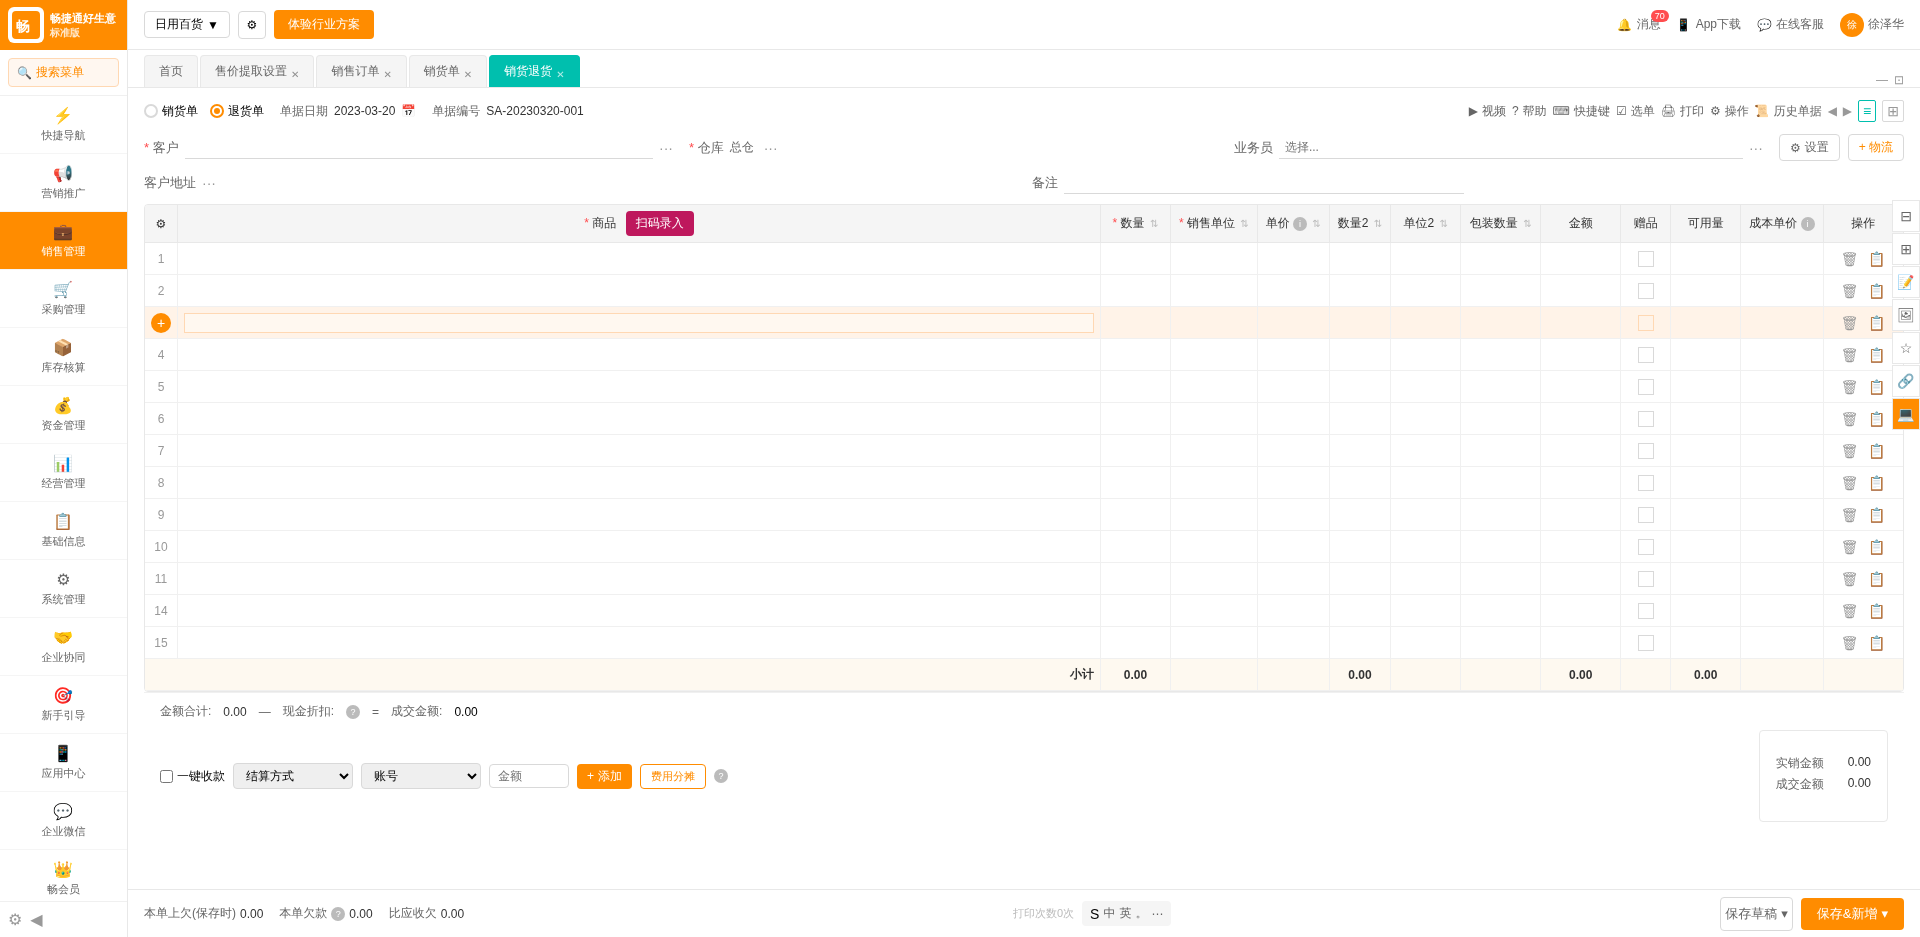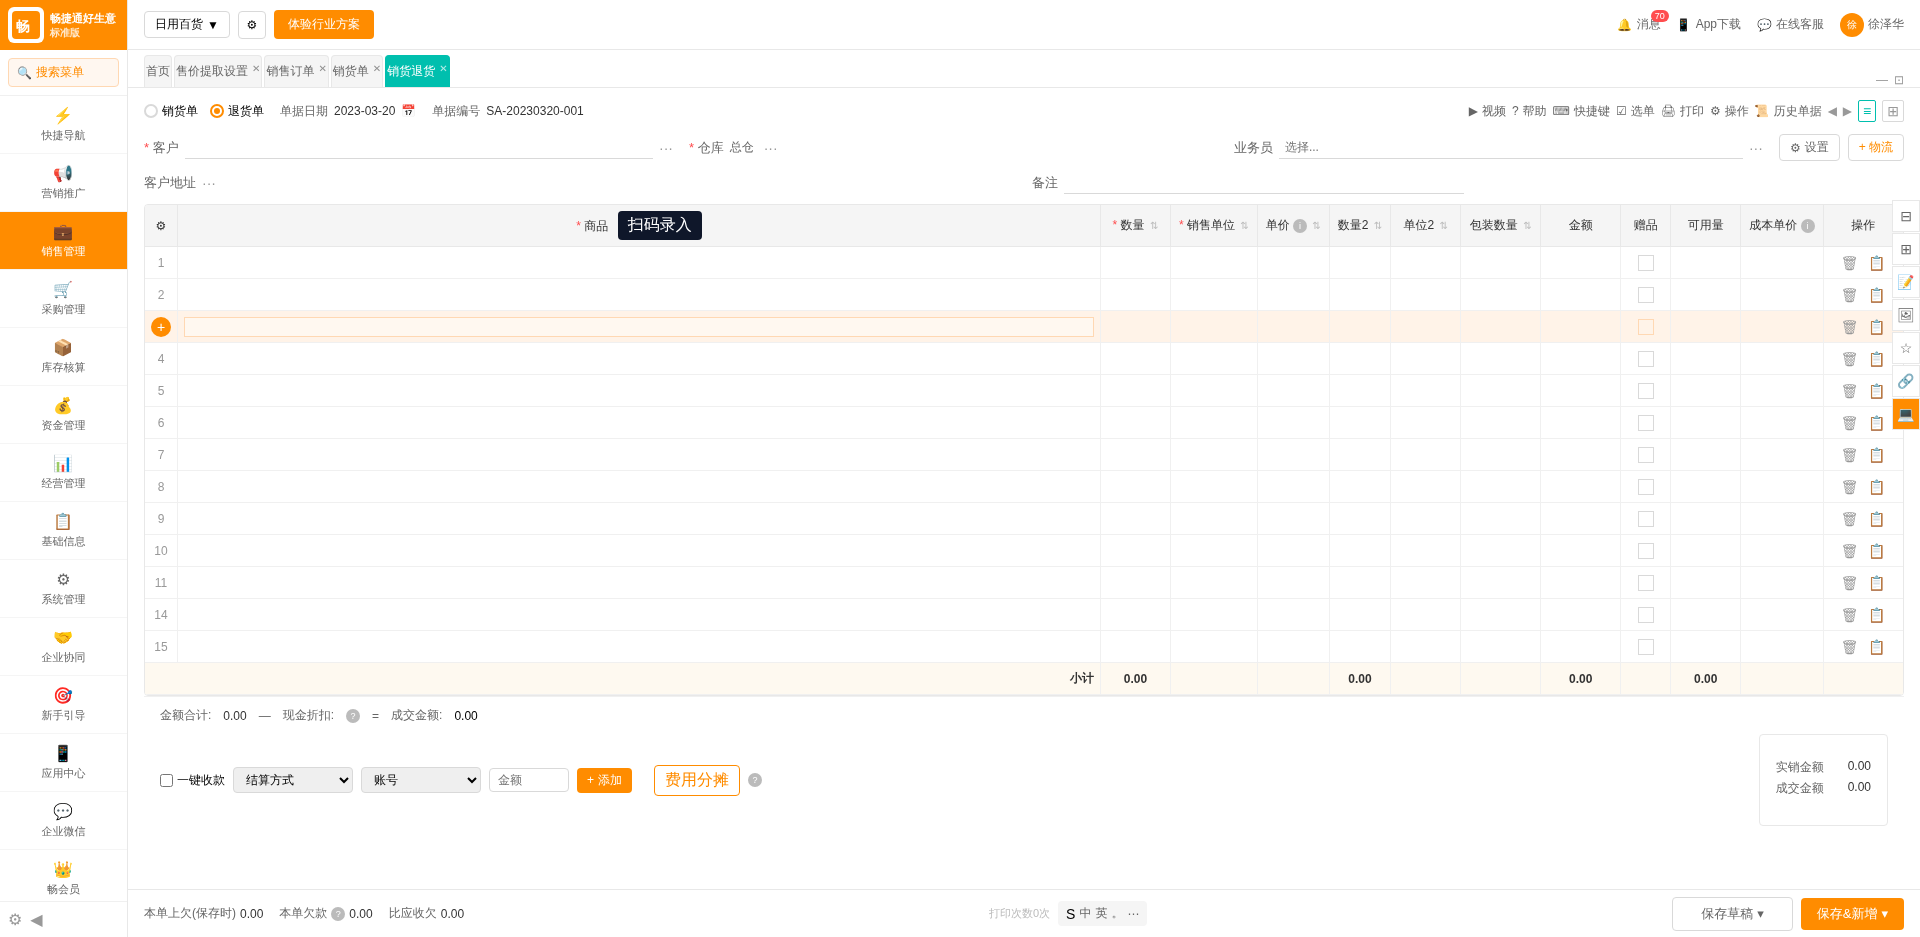--- a/index.html
+++ b/index.html
@@ -32,21 +32,21 @@
     .topbar-settings { width: 28px; height: 28px; display: flex; align-items: center; justify-content: center; border: 1px solid #d9d9d9; border-radius: 4px; cursor: pointer; }
     .topbar-trial { background: #ff8c00; color: #fff; border: none; border-radius: 4px; padding: 6px 14px; font-size: 12px; cursor: pointer; }
     .topbar-right { display: flex; align-items: center; gap: 16px; font-size: 12px; color: #666; }
     .topbar-msg { display: flex; align-items: center; gap: 4px; cursor: pointer; position: relative; }
     .msg-badge { position: absolute; top: -6px; right: -8px; background: #ff4d4f; color: #fff; font-size: 9px; border-radius: 8px; padding: 1px 4px; }
     .topbar-user { display: flex; align-items: center; gap: 4px; cursor: pointer; }
     .avatar { width: 24px; height: 24px; background: #ff8c00; border-radius: 50%; display: flex; align-items: center; justify-content: center; color: #fff; font-size: 10px; }
 
     
     .tabs { height: 38px; background: #fff; display: flex; align-items: flex-end; padding: 0 16px; border-bottom: 1px solid #e8e8e8; gap: 2px; }
-    .tab { padding: 7px 1px; font-size: 12px; cursor: pointer; border-top-left-radius: 4px; border-top-right-radius: 4px; display: flex; align-items: flex-start; gap: 4px; color: #666; background: #f5f5f5; border: 1px solid #e8e8e8; border-bottom: none; }
+    .tab { padding: 7px 14px; font-size: 12px; cursor: pointer; border-top-left-radius: 4px; border-top-right-radius: 4px; display: flex; align-items: flex-end; gap: 4px; color: #666; background: #f5f5f5; border: 1px solid #e8e8e8; border-bottom: none; }
     .tab.active { background: #00bfae; color: #fff; border-color: #00bfae; }
     .tab-close { font-size: 10px; opacity: 0.7; }
 
     
     .content { flex: 1; background: #fff; overflow-y: auto; padding: 12px 16px; }
 
     
     .form-header { display: flex; align-items: center; gap: 16px; margin-bottom: 12px; }
     .radio-group { display: flex; align-items: center; gap: 12px; }
     .radio-item { display: flex; align-items: center; gap: 4px; cursor: pointer; font-size: 12px; }
@@ -64,21 +64,21 @@
     .field-label { color: #666; font-size: 13px; white-space: nowrap; }
     .field-required { color: #ff4d4f; }
     .field-input { flex: 1; border: none; border-bottom: 1px solid #d9d9d9; padding: 4px 6px; font-size: 12px; color: #333; background: transparent; outline: none; }
     .field-dots { color: #999; cursor: pointer; font-size: 14px; }
     .field-actions { display: flex; align-items: center; gap: 8px; margin-left: auto; }
     .btn-settings { border: 1px solid #d9d9d9; background: #fff; color: #666; padding: 4px 10px; border-radius: 4px; font-size: 12px; cursor: pointer; display: flex; align-items: center; gap: 4px; }
     .btn-logistics { border: 1px solid #d9d9d9; background: #fff; color: #ff8c00; padding: 4px 10px; border-radius: 4px; font-size: 12px; cursor: pointer; display: flex; align-items: center; gap: 4px; }
 
     
     .table-container { border: 1px solid #e8e8e8; border-radius: 4px; overflow: hidden; margin-top: 4px; }
-    .scan-btn { background: #0f172a; color: #fff; border: none; border-radius: 4px; padding: 4px 10px; font-size: 16px; cursor: pointer; }
+    .scan-btn { background: #be185d; color: #fff; border: none; border-radius: 4px; padding: 4px 10px; font-size: 12px; cursor: pointer; }
 
     table { width: 100%; border-collapse: collapse; font-size: 12px; }
     thead th { background: #f5f5f5; border-bottom: 1px solid #e8e8e8; border-right: 1px solid #e8e8e8; padding: 6px 8px; text-align: center; color: #333; font-weight: 500; white-space: nowrap; }
     thead th:last-child { border-right: none; }
     tbody td { border-bottom: 1px solid #f0f0f0; border-right: 1px solid #f0f0f0; padding: 5px 6px; text-align: center; height: 32px; color: #333; }
     tbody td:last-child { border-right: none; }
     tbody tr.active-row { background: #fff3e8; }
     .row-num { color: #999; }
     .add-row-btn { width: 20px; height: 20px; background: #ff8c00; color: #fff; border-radius: 50%; display: flex; align-items: center; justify-content: center; font-size: 14px; cursor: pointer; margin: 0 auto; }
     .checkbox-cell { width: 16px; height: 16px; border: 1px solid #d9d9d9; margin: 0 auto; }
@@ -95,30 +95,30 @@
     .total-row { display: flex; align-items: center; gap: 12px; font-size: 12px; margin-bottom: 10px; }
     .total-label { color: #666; }
     .total-value { color: #333; font-weight: 500; }
     .minus-icon { color: #666; }
     .equal-icon { color: #666; }
     .transaction-amount { font-weight: 500; }
     .payment-row { display: flex; align-items: center; gap: 8px; font-size: 12px; }
     .checkbox-label { display: flex; align-items: center; gap: 4px; cursor: pointer; }
     .payment-input { border: 1px solid #d9d9d9; border-radius: 4px; padding: 4px 8px; font-size: 12px; width: 120px; }
     .add-btn { background: #ff8c00; color: #fff; border: none; border-radius: 4px; padding: 4px 10px; font-size: 12px; cursor: pointer; display: flex; align-items: center; gap: 4px; }
-    .fee-btn { background: #fff; color: #ff8c00; border: 1px solid #ff8c00; border-radius: 4px; padding: 4px 10px; font-size: 16px; cursor: pointer; margin-left: 14px; }
+    .fee-btn { background: #fff; color: #ff8c00; border: 1px solid #ff8c00; border-radius: 4px; padding: 4px 10px; font-size: 11px; cursor: pointer; }
     .stat-item { display: flex; align-items: center; gap: 4px; }
     .stat-value { color: #333; font-weight: 500; }
     .summary-row { display: flex; justify-content: space-between; gap: 24px; margin-bottom: 4px; }
     .summary-label { color: #666; }
     .summary-value { color: #333; font-weight: 500; }
 
     
     .save-area { display: flex; align-items: center; gap: 8px; margin-left: auto; }
-    .btn-save-draft { background: #fff; border: 1px solid #d9d9d9; color: #666; padding: 7px 28px; border-radius: 4px; font-size: 13px; cursor: pointer; display: flex; align-items: center; gap: 4px; }
+    .btn-save-draft { background: #fff; border: 1px solid #d9d9d9; color: #666; padding: 7px 4px; border-radius: 4px; font-size: 13px; cursor: pointer; display: flex; align-items: center; gap: 4px; }
     .btn-save-new { background: #ff8c00; border: none; color: #fff; padding: 7px 16px; border-radius: 4px; font-size: 13px; cursor: pointer; display: flex; align-items: center; gap: 4px; }
     .quick-btn { width: 28px; height: 32px; background: #fff; border: 1px solid #e8e8e8; display: flex; align-items: center; justify-content: center; cursor: pointer; font-size: 14px; color: #666; }
     .quick-btn.active { background: #ff8c00; color: #fff; }
 
     .header-top-right { display: flex; align-items: center; gap: 6px; margin-left: auto; }
 
     
     .cell-input { width: 100%; border: none; background: transparent; outline: none; font-size: 12px; text-align: center; padding: 2px; }
 
     .col-gear { width: 30px; }

